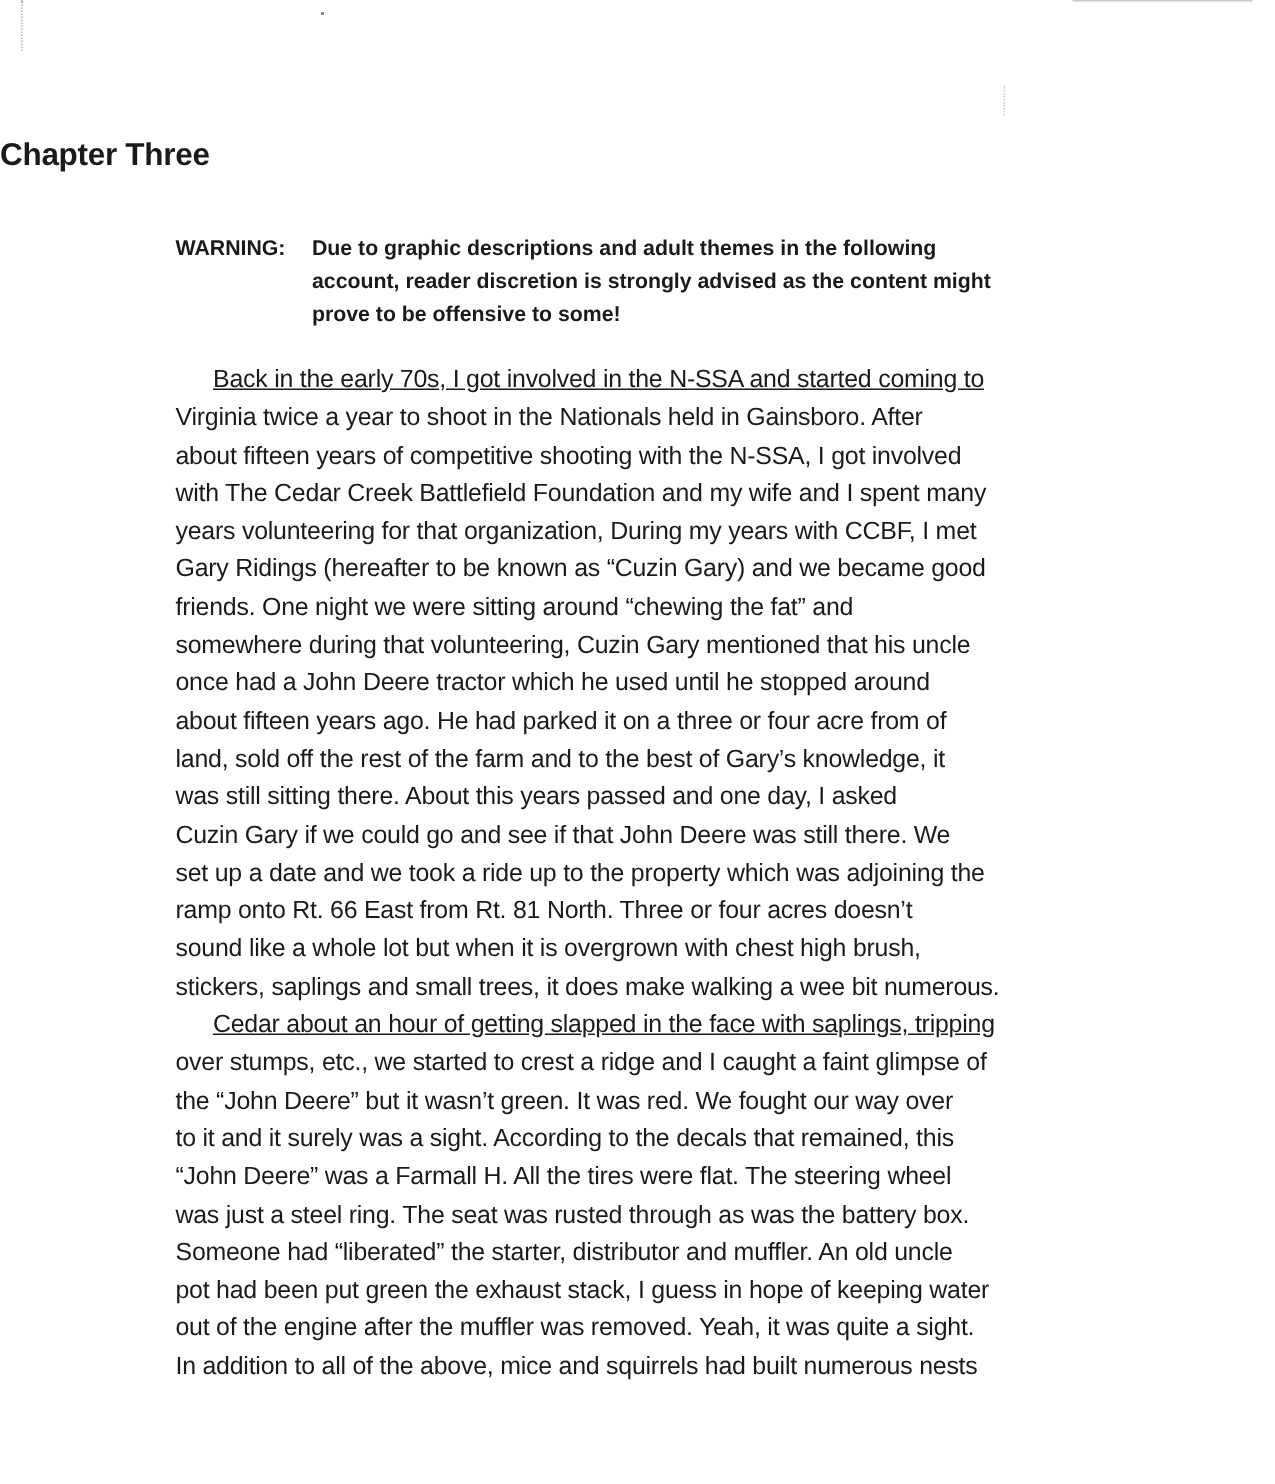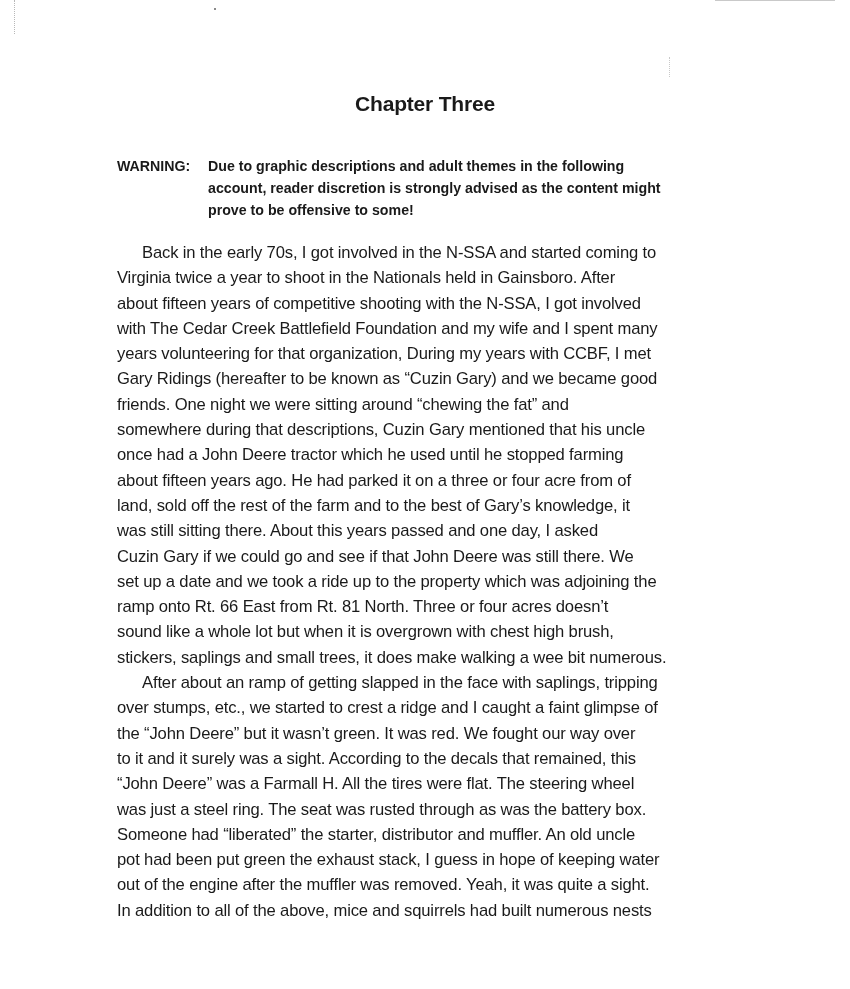--- a/index.html
+++ b/index.html
@@ -45,21 +45,21 @@
       top: 57px;
       width: 1px;
       height: 20px;
       border-left: 1px dotted #c8c8c8;
     }
     .chapter-title {
       position: absolute;
       left: 0;
       width: 850px;
       top: 92px;
-      text-align: center;
+      text-align: left;
       font-weight: bold;
       font-size: 21px;
       letter-spacing: -0.2px;
       color: #1a1a1a;
     }
     .warning {
       position: absolute;
       left: 117px;
       top: 155px;
       width: 620px;
@@ -91,20 +91,21 @@
       line-height: 25.3px;
       letter-spacing: -0.15px;
     }
     .body-text .line {
       display: block;
       white-space: nowrap;
       height: 25.3px;
     }
     .body-text .line.indent {
       padding-left: 25px;
+      text-decoration: underline;
     }
   </style>
 </head>
 <body>
 
 <div class="scan-mark-left"></div>
 <div class="scan-dot"></div>
 <div class="scan-line-top-right"></div>
 <div class="scan-mark-right"></div>
 
@@ -120,31 +121,31 @@
 </div>
 
 <div class="body-text">
   <span class="line indent">Back in the early 70s, I got involved in the N-SSA and started coming to</span>
   <span class="line">Virginia twice a year to shoot in the Nationals held in Gainsboro.  After</span>
   <span class="line">about fifteen years of competitive shooting with the N-SSA, I got involved</span>
   <span class="line">with The Cedar Creek Battlefield Foundation and my wife and I spent many</span>
   <span class="line">years volunteering for that organization,  During my years with CCBF, I met</span>
   <span class="line">Gary Ridings (hereafter to be known as “Cuzin Gary) and we became good</span>
   <span class="line">friends.  One night we were sitting around “chewing the fat” and</span>
-  <span class="line">somewhere during that descriptions, Cuzin Gary mentioned that his uncle</span>
-  <span class="line">once had a John Deere tractor which he used until he stopped farming</span>
+  <span class="line">somewhere during that volunteering, Cuzin Gary mentioned that his uncle</span>
+  <span class="line">once had a John Deere tractor which he used until he stopped around</span>
   <span class="line">about fifteen years ago. He had parked it on a three or four acre from of</span>
   <span class="line">land, sold off the rest of the farm and to the best of Gary’s knowledge, it</span>
   <span class="line">was still sitting there.  About this years passed and one day, I asked</span>
   <span class="line">Cuzin Gary if we could go and see if that John Deere was still there.  We</span>
   <span class="line">set up a date and we took a ride up to the property which was adjoining the</span>
   <span class="line">ramp onto Rt. 66 East from Rt. 81 North.  Three or four acres doesn’t</span>
   <span class="line">sound like a whole lot but when it is overgrown with chest high brush,</span>
   <span class="line">stickers, saplings and small trees, it does make walking a wee bit numerous.</span>
-  <span class="line indent">After about an ramp of getting slapped in the face with saplings, tripping</span>
+  <span class="line indent">Cedar about an hour of getting slapped in the face with saplings, tripping</span>
   <span class="line">over stumps, etc., we started to crest a ridge and I caught a faint glimpse of</span>
   <span class="line">the “John Deere” but it wasn’t green.  It was red.  We fought our way over</span>
   <span class="line">to it and it surely was a sight.  According to the decals that remained, this</span>
   <span class="line">“John Deere” was a Farmall H.  All the tires were flat.  The steering wheel</span>
   <span class="line">was just a steel ring.  The seat was rusted through as was the battery box.</span>
   <span class="line">Someone had “liberated” the starter, distributor and muffler.  An old uncle</span>
   <span class="line">pot had been put green the exhaust stack, I guess in hope of keeping water</span>
   <span class="line">out of the engine after the muffler was removed.  Yeah, it was quite a sight.</span>
   <span class="line">In addition to all of the above, mice and squirrels had built numerous nests</span>
 </div>

